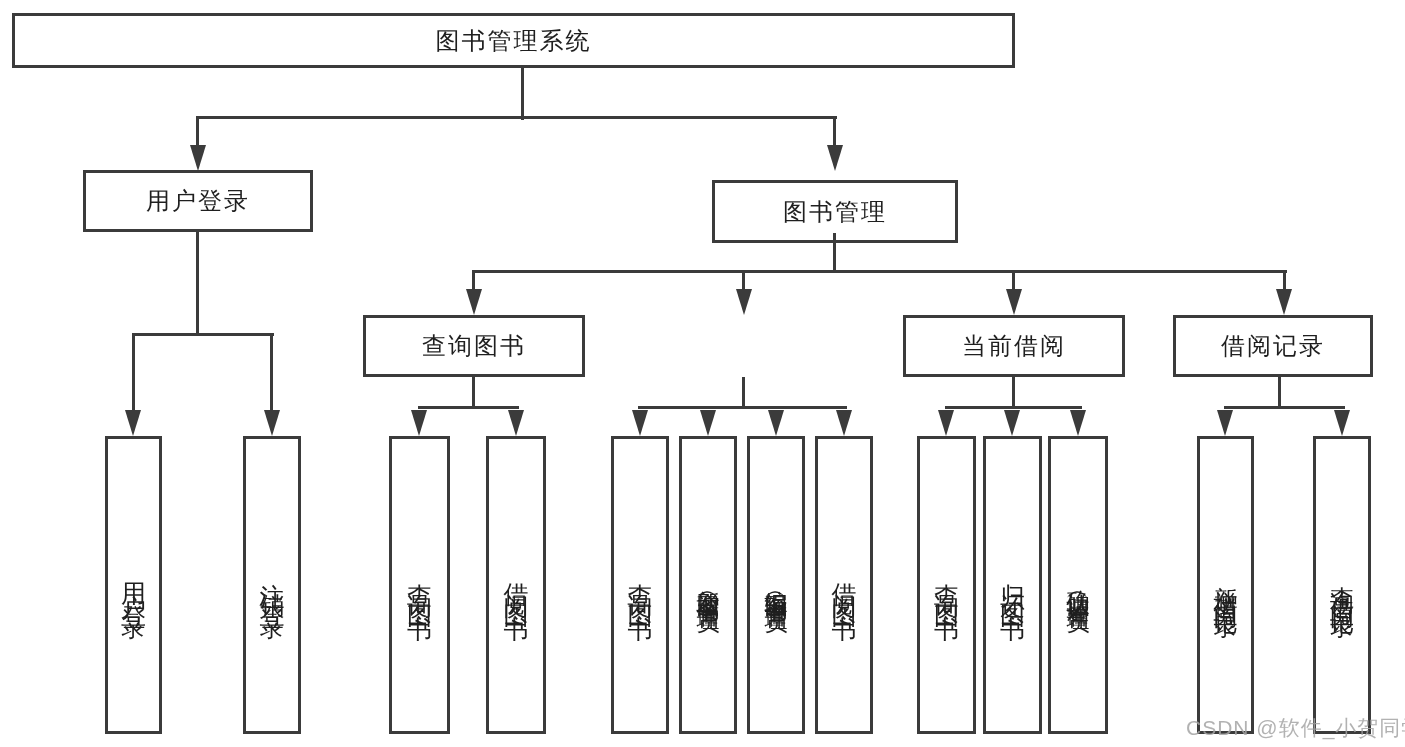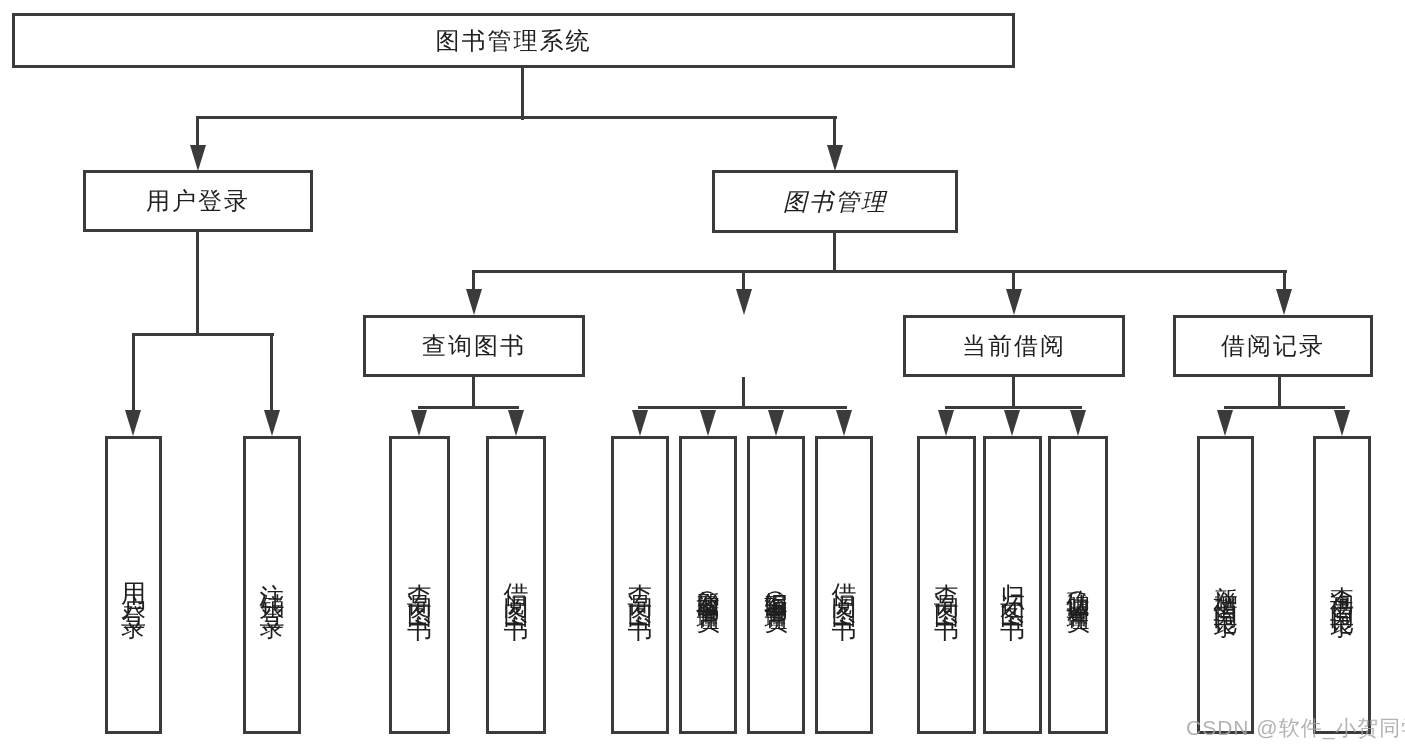--- a/index.html
+++ b/index.html
@@ -62,21 +62,21 @@
 
 <div id="stage">
 
   <div class="node" style="left:12px;top:13px;width:1003px;height:55px;">
     <span class="label">图书管理系统</span>
   </div>
 
   <div class="node" style="left:83px;top:170px;width:230px;height:62px;">
     <span class="label">用户登录</span>
   </div>
-  <div class="node" style="left:712px;top:170px;width:246px;height:63px;font-style:italic;">
+  <div class="node" style="left:712px;top:180px;width:246px;height:63px;">
     <span class="label">图书管理</span>
   </div>
 
   <div class="node" style="left:363px;top:315px;width:222px;height:62px;">
     <span class="label">查询图书</span>
   </div>
   <div class="node" style="left:903px;top:315px;width:222px;height:62px;">
     <span class="label">当前借阅</span>
   </div>
   <div class="node" style="left:1173px;top:315px;width:200px;height:62px;">

